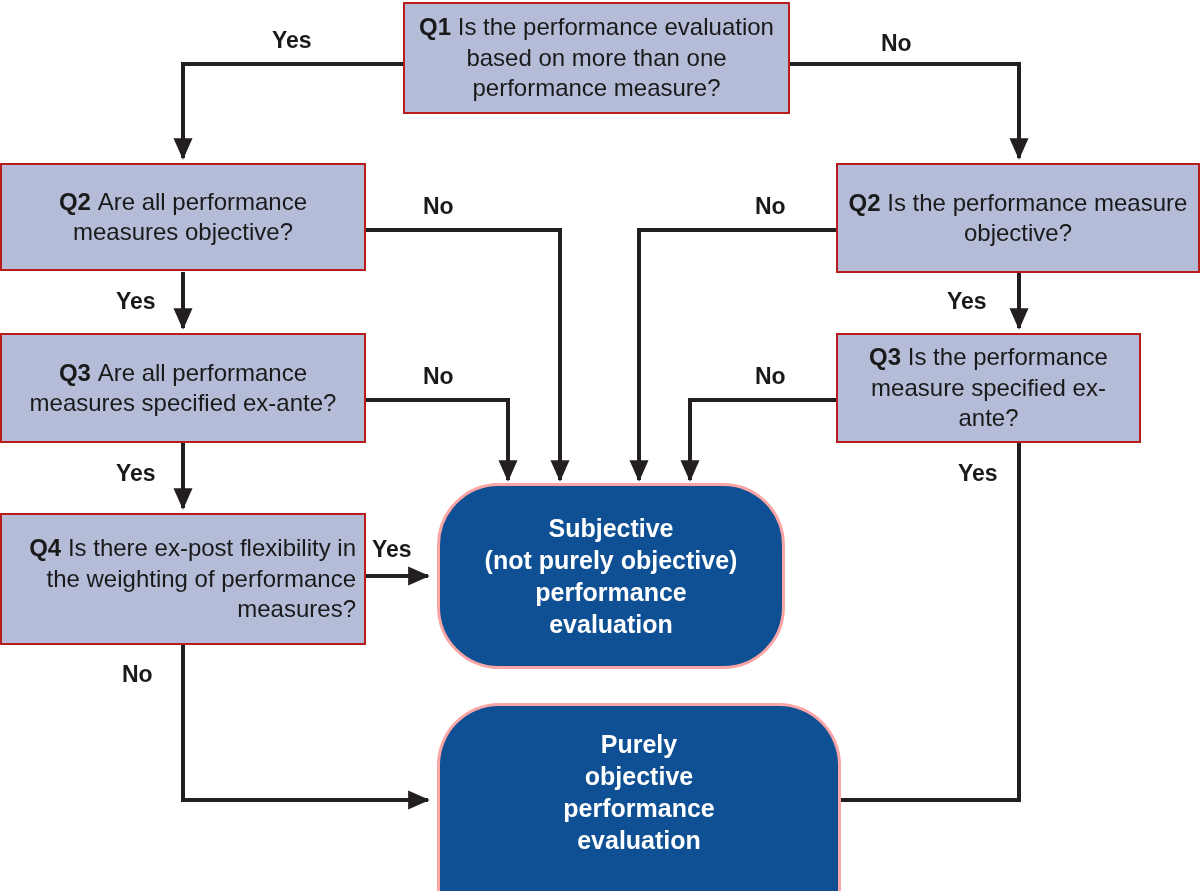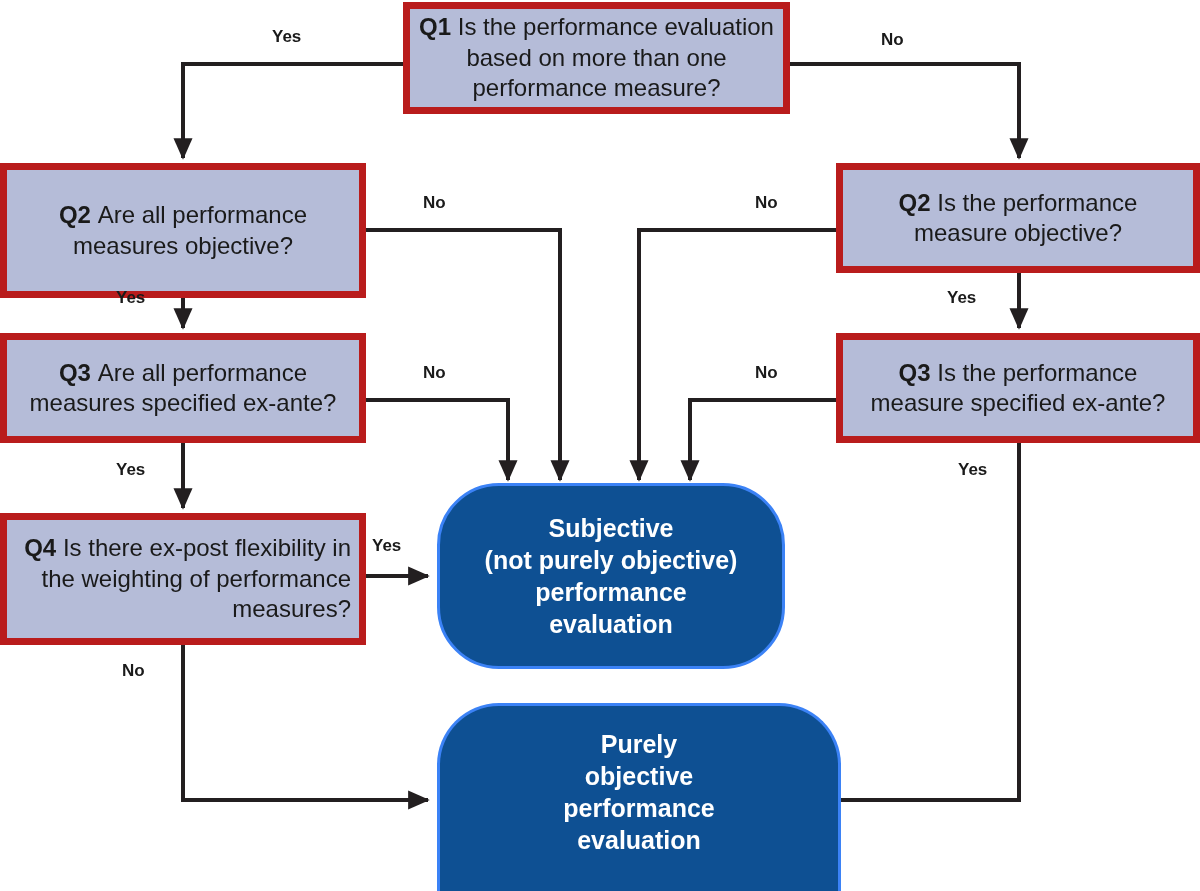--- a/index.html
+++ b/index.html
@@ -27,45 +27,45 @@
   .node {
     position: absolute;
     box-sizing: border-box;
     display: flex;
     align-items: center;
     justify-content: center;
     text-align: center;
   }
   .q-node {
     background: #b5bcd8;
-    border: 7px solid #b91c1c;
+    border: 2px solid #b91c1c;
     color: #1a1a1a;
     font-size: 24px;
     line-height: 1.27;
     padding: 4px 8px;
   }
   .q-node .qid {
     font-weight: bold;
   }
   .q-node .qtext {
     font-weight: normal;
   }
   .terminal {
     background: #0e5093;
-    border: 3px solid #3b82f6;
+    border: 3px solid #fca5a5;
     border-radius: 62px;
     color: #ffffff;
     font-size: 25px;
     font-weight: bold;
     line-height: 1.28;
     padding: 4px 10px;
   }
   .edge-label {
     position: absolute;
-    font-size: 17px;
+    font-size: 23px;
     font-weight: bold;
     color: #1a1a1a;
     white-space: nowrap;
   }
   .node-inner {
     display: block;
     width: 100%;
   }
 </style>
 </head>
@@ -106,21 +106,21 @@
       <path d="M 1019 442 L 1019 800 L 793 800" marker-end="url(#arrow)"></path>
     </g>
   </svg>
 
   <div class="node q-node" style="left:403px; top:2px; width:387px; height:112px;">
     <span class="node-inner">
       <span class="qid">Q1&nbsp;</span><span class="qtext">Is the performance evaluation based on more than one performance measure?</span>
     </span>
   </div>
 
-  <div class="node q-node" style="left:0px; top:163px; width:366px; height:135px;">
+  <div class="node q-node" style="left:0px; top:163px; width:366px; height:108px;">
     <span class="node-inner">
       <span class="qid">Q2&nbsp;</span><span class="qtext">Are all performance measures objective?</span>
     </span>
   </div>
 
   <div class="node q-node" style="left:0px; top:333px; width:366px; height:110px;">
     <span class="node-inner">
       <span class="qid">Q3&nbsp;</span><span class="qtext">Are all performance measures specified ex-ante?</span>
     </span>
   </div>
@@ -130,21 +130,21 @@
       <span class="qid">Q4&nbsp;</span><span class="qtext">Is there ex-post flexibility in the weighting of performance measures?</span>
     </span>
   </div>
 
   <div class="node q-node" style="left:836px; top:163px; width:364px; height:110px;align-items:center;">
     <span class="node-inner">
       <span class="qid">Q2&nbsp;</span><span class="qtext">Is the performance measure objective?</span>
     </span>
   </div>
 
-  <div class="node q-node" style="left:836px; top:333px; width:364px; height:110px;">
+  <div class="node q-node" style="left:836px; top:333px; width:305px; height:110px;">
     <span class="node-inner">
       <span class="qid">Q3&nbsp;</span><span class="qtext">Is the performance measure specified ex-ante?</span>
     </span>
   </div>
 
   <div class="node terminal" style="left:437px; top:483px; width:348px; height:186px;">
     <span class="node-inner" style="white-space: pre-line;">Subjective
 (not purely objective)
 performance
 evaluation</span>

